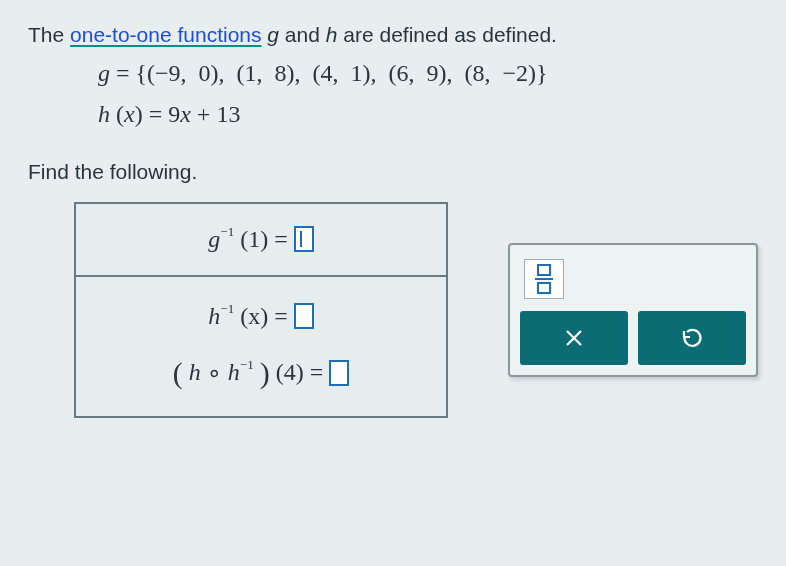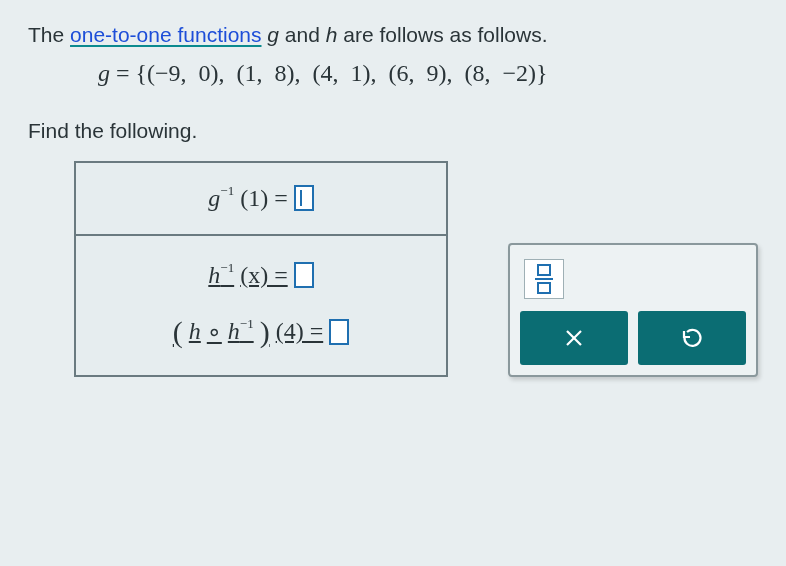--- a/index.html
+++ b/index.html
@@ -31,21 +31,21 @@
   }
   .math-block .line { margin-bottom: 14px; }
   .fn { font-style: italic; }
   .instr {
     font-size: 21px;
     margin-top: 32px;
     margin-bottom: 18px;
   }
   .work-area {
     display: flex;
-    align-items: flex-end;
+    align-items: center;
     gap: 60px;
     margin-left: 46px;
   }
   .answer-table {
     border: 2px solid #6a7a80;
     background: #e6edef;
   }
   .answer-table .row {
     border-bottom: 2px solid #6a7a80;
     padding: 22px 30px;
@@ -107,33 +107,36 @@
   .tool-btn {
     flex: 1;
     height: 54px;
     background: #0b6d73;
     border-radius: 3px;
     display: flex; align-items: center; justify-content: center;
     color: #fff;
     cursor: pointer;
   }
   .tool-btn svg { width: 24px; height: 24px; stroke:#fff; fill:none; stroke-width:2.2; }
-  .row2 { flex-direction: column; gap: 18px; padding: 20px 30px 26px 30px; text-decoration: underline; }
+  .row2 { flex-direction: column; gap: 18px; padding: 20px 30px 26px 30px; }
   .row2 .expr { margin: 4px 0; }
 </style>
 </head>
 <body>
 
 <div class="prompt-line">
-  <span>The </span><span class="keyword">one-to-one functions</span><span> </span><span class="fn">g</span><span> and </span><span class="fn">h</span><span> are follows as follows.</span>
+  <span>The </span><span class="keyword">one-to-one functions</span><span> </span><span class="fn">g</span><span> and </span><span class="fn">h</span><span> are defined as defined.</span>
 </div>
 
 <div class="math-block">
   <div class="line">
     <span class="fn">g</span> = {(−9,&nbsp; 0),&nbsp; (1,&nbsp; 8),&nbsp; (4,&nbsp; 1),&nbsp; (6,&nbsp; 9),&nbsp; (8,&nbsp; −2)}
+  </div>
+  <div class="line">
+    <span class="fn">h</span> (<span class="fn">x</span>) = 9<span class="fn">x</span> + 13
   </div>
 </div>
 
 <div class="instr">Find the following.</div>
 
 <div class="work-area">
   <div class="answer-table">
 
     <div class="row">
       <div class="expr">

